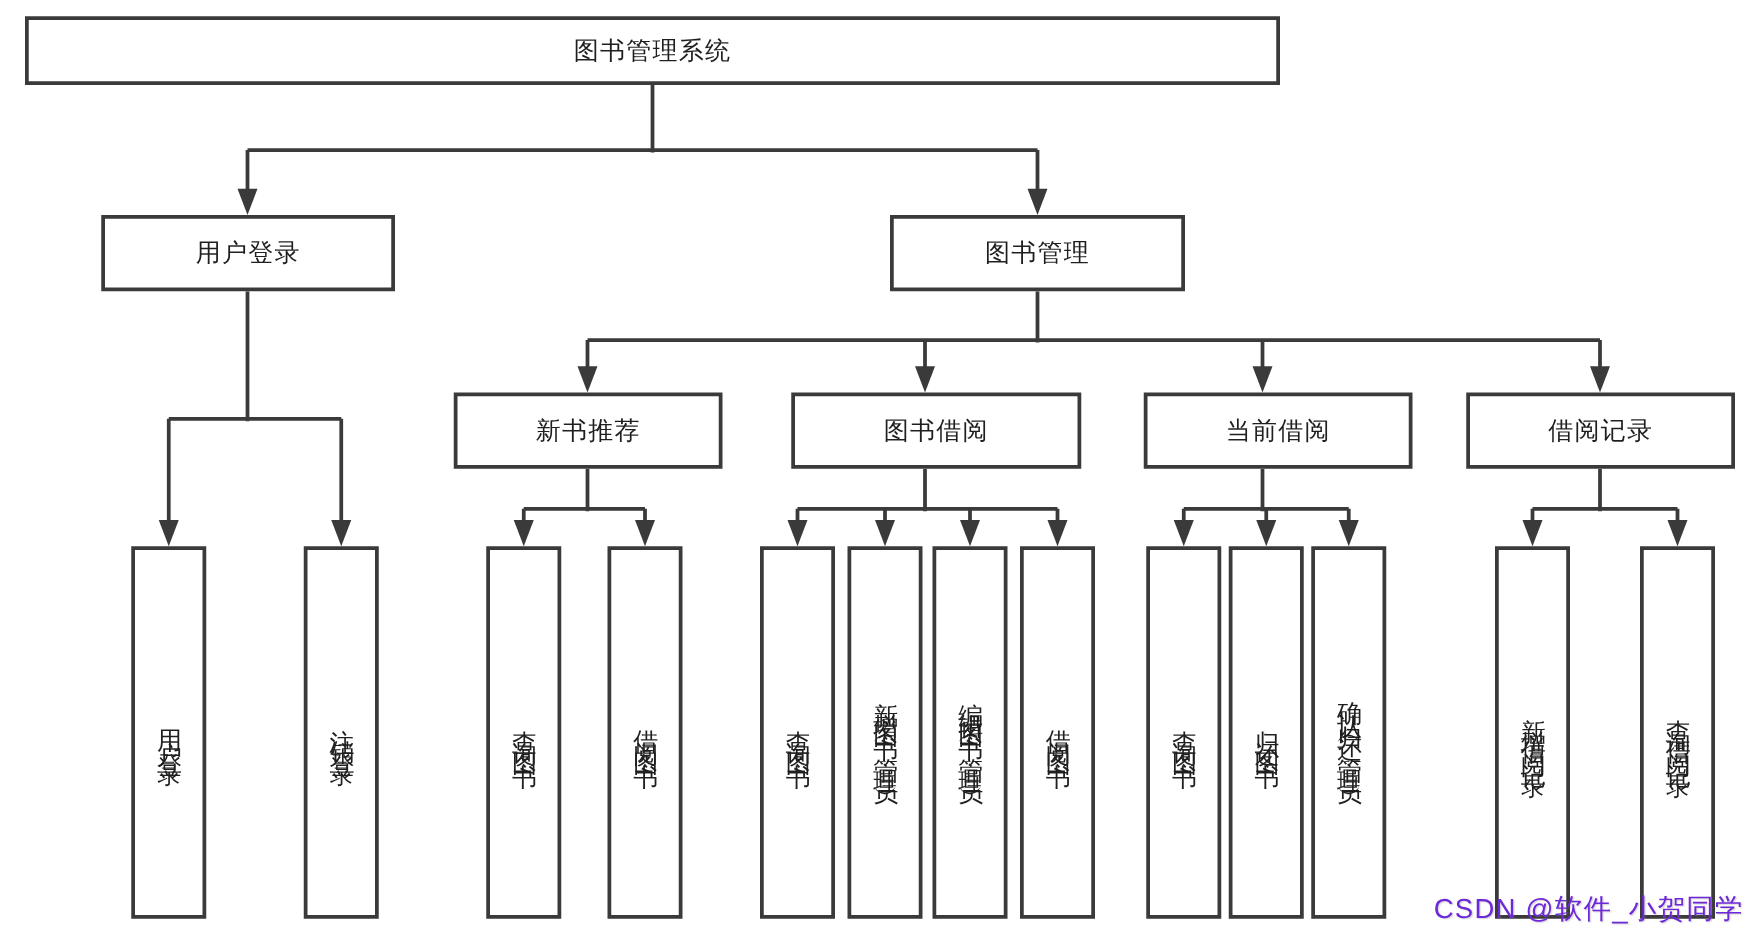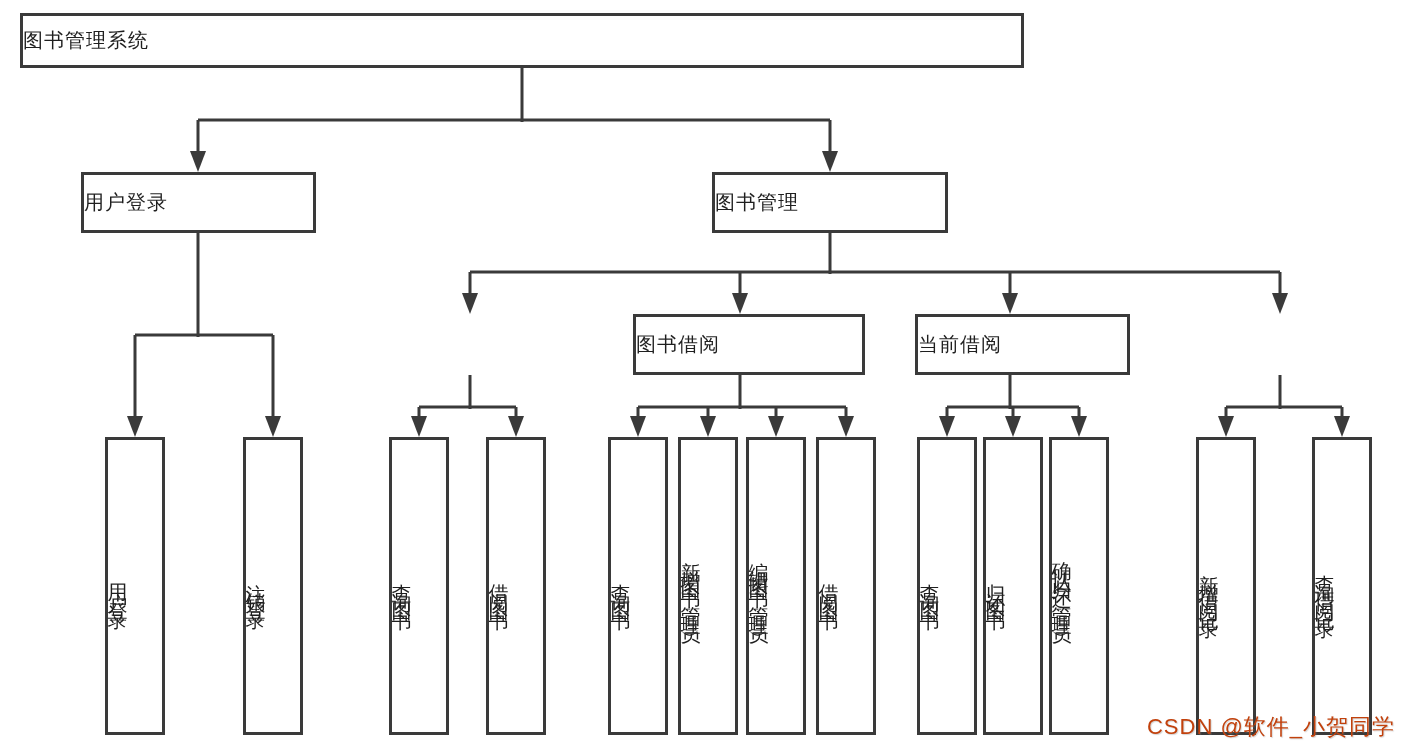--- a/index.html
+++ b/index.html
@@ -16,42 +16,42 @@
     left: 0; top: 0;
     width: 1405px; height: 747px;
   }
   .box {
     position: absolute;
     box-sizing: border-box;
     border: 3px solid #3a3a3a;
     background: #ffffff;
     display: flex;
     align-items: center;
-    justify-content: flex-start;
+    justify-content: center;
     color: #1f1f1f;
   }
   .box.h .lbl {
     font-size: 20px;
     letter-spacing: 1px;
     white-space: nowrap;
   }
   .box.v .lbl {
     writing-mode: vertical-rl;
     text-orientation: mixed;
     font-size: 20px;
     letter-spacing: 9px;
     line-height: 1;
     white-space: nowrap;
   }
   .watermark {
     position: absolute;
     top: 712px;
     right: 10px;
     font-size: 22px;
-    color: #c2410c;
+    color: #6d28d9;
     letter-spacing: 1px;
     text-shadow: 1px 1px 1px rgba(130,130,130,0.35);
     white-space: nowrap;
   }
 </style>
 </head>
 <body>
 
 <div class="stage">
 
@@ -92,25 +92,31 @@
     <span class="lbl">图书管理系统</span>
   </div>
 
   <div class="box h" style="left:81px; top:172px; width:235px; height:61px;">
     <span class="lbl">用户登录</span>
   </div>
   <div class="box h" style="left:712px; top:172px; width:236px; height:61px;">
     <span class="lbl">图书管理</span>
   </div>
 
+  <div class="box h" style="left:363px; top:314px; width:215px; height:61px;">
+    <span class="lbl">新书推荐</span>
+  </div>
   <div class="box h" style="left:633px; top:314px; width:232px; height:61px;">
     <span class="lbl">图书借阅</span>
   </div>
   <div class="box h" style="left:903px; top:314px; width:215px; height:61px;margin-left:12px;">
     <span class="lbl">当前借阅</span>
+  </div>
+  <div class="box h" style="left:1173px; top:314px; width:215px; height:61px;">
+    <span class="lbl">借阅记录</span>
   </div>
 
   <div class="box v" style="left:105px; top:437px; width:60px; height:298px;">
     <span class="lbl">用户登录</span>
   </div>
   <div class="box v" style="left:243px; top:437px; width:60px; height:298px;">
     <span class="lbl">注销登录</span>
   </div>
 
   <div class="box v" style="left:389px; top:437px; width:60px; height:298px;">

